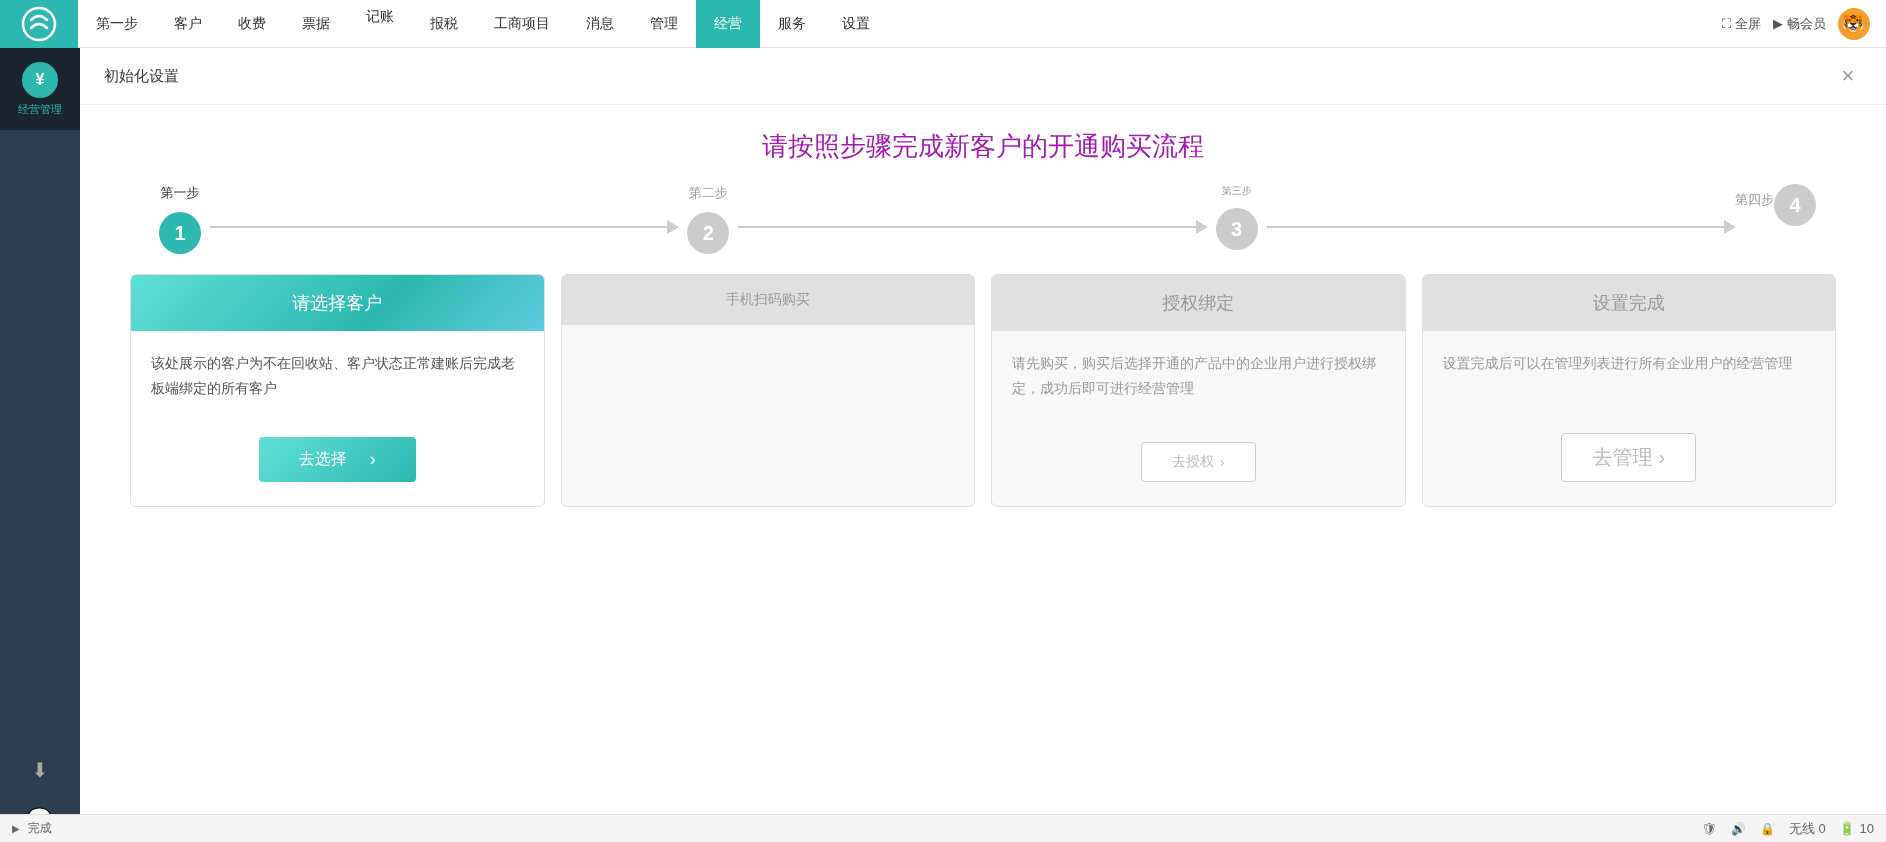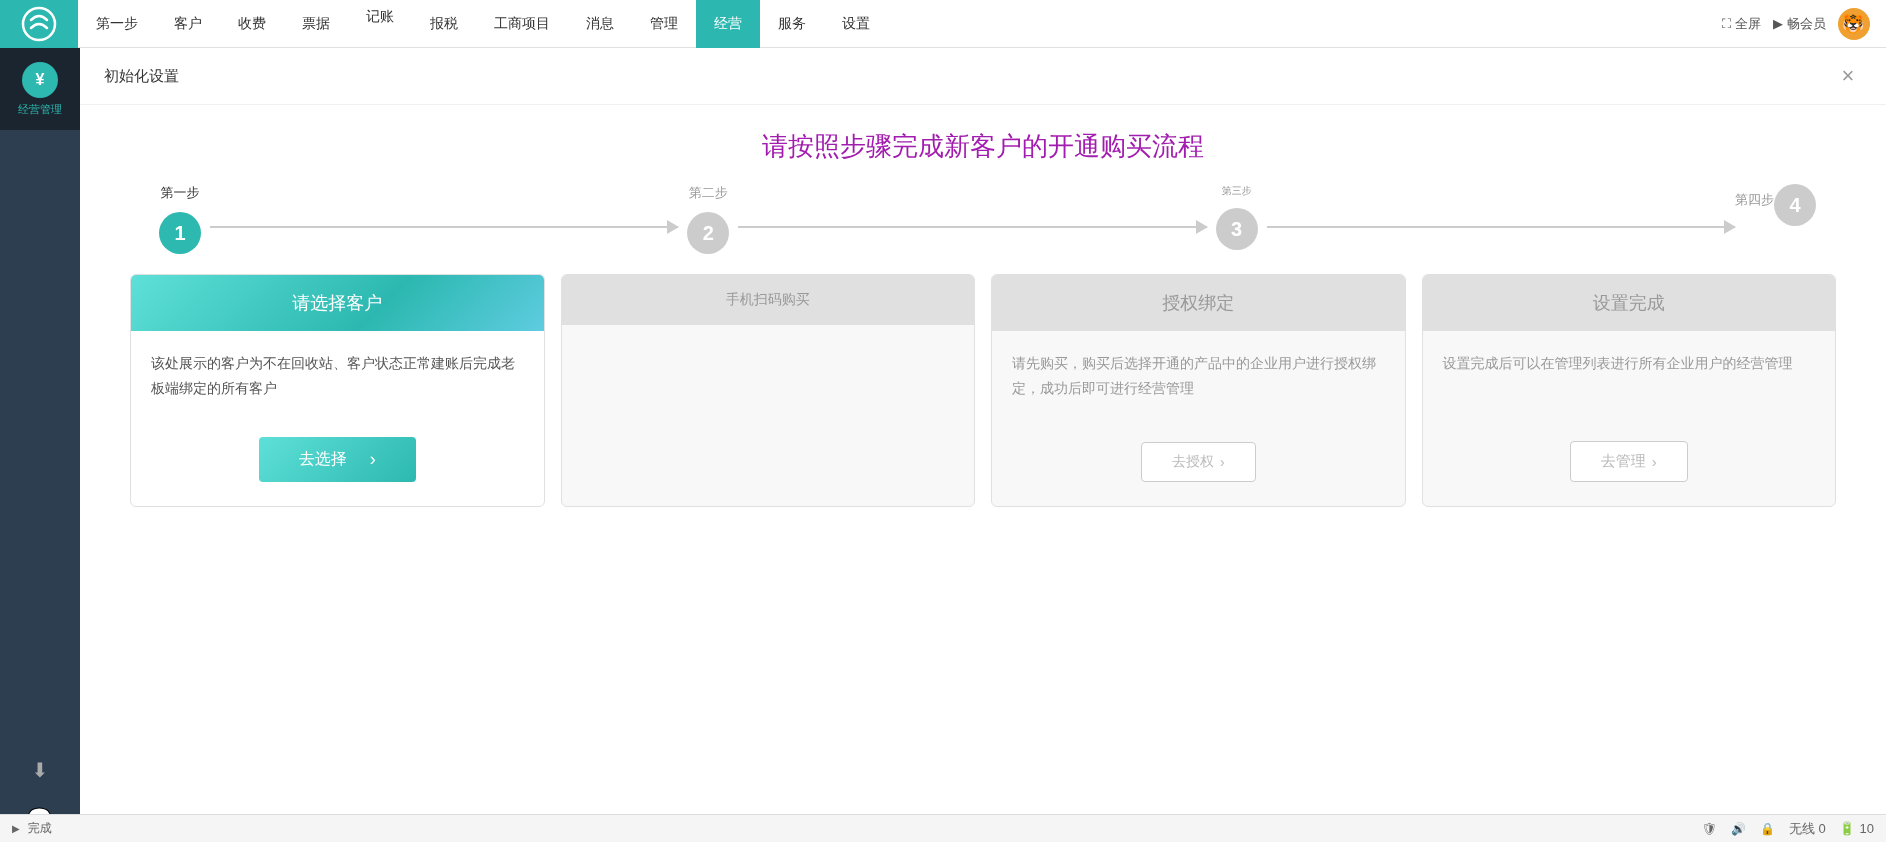--- a/index.html
+++ b/index.html
@@ -150,21 +150,21 @@
         </div>
 
         <div style="flex:1;border:1px solid #e0e0e0;border-radius:6px;overflow:hidden;background:#f8f8f8;display:flex;flex-direction:column;">
           <div style="padding:16px;text-align:center;font-size:18px;background:#e0e0e0;color:#999;">
             <span>设置完成</span>
           </div>
           <div style="padding:20px;font-size:14px;color:#999;line-height:1.8;flex:1;">
             <span>设置完成后可以在管理列表进行所有企业用户的经营管理</span>
           </div>
           <div style="padding:16px 20px 24px;display:flex;justify-content:center;">
-            <button style="padding:10px 30px;background:#fff;color:#bbb;border:1px solid #ccc;border-radius:4px;font-size:15px;cursor:pointer;display:flex;align-items:center;gap:6px;">
+            <button style="padding:10px 30px;background:#fff;color:#bbb;border:1px solid #ccc;border-radius:4px;font-size:20px;cursor:pointer;display:flex;align-items:center;gap:6px;">
               <span>去管理</span>
               <span>›</span>
             </button>
           </div>
         </div>
       </div>
     </div>
   </div>
 </div>
 

